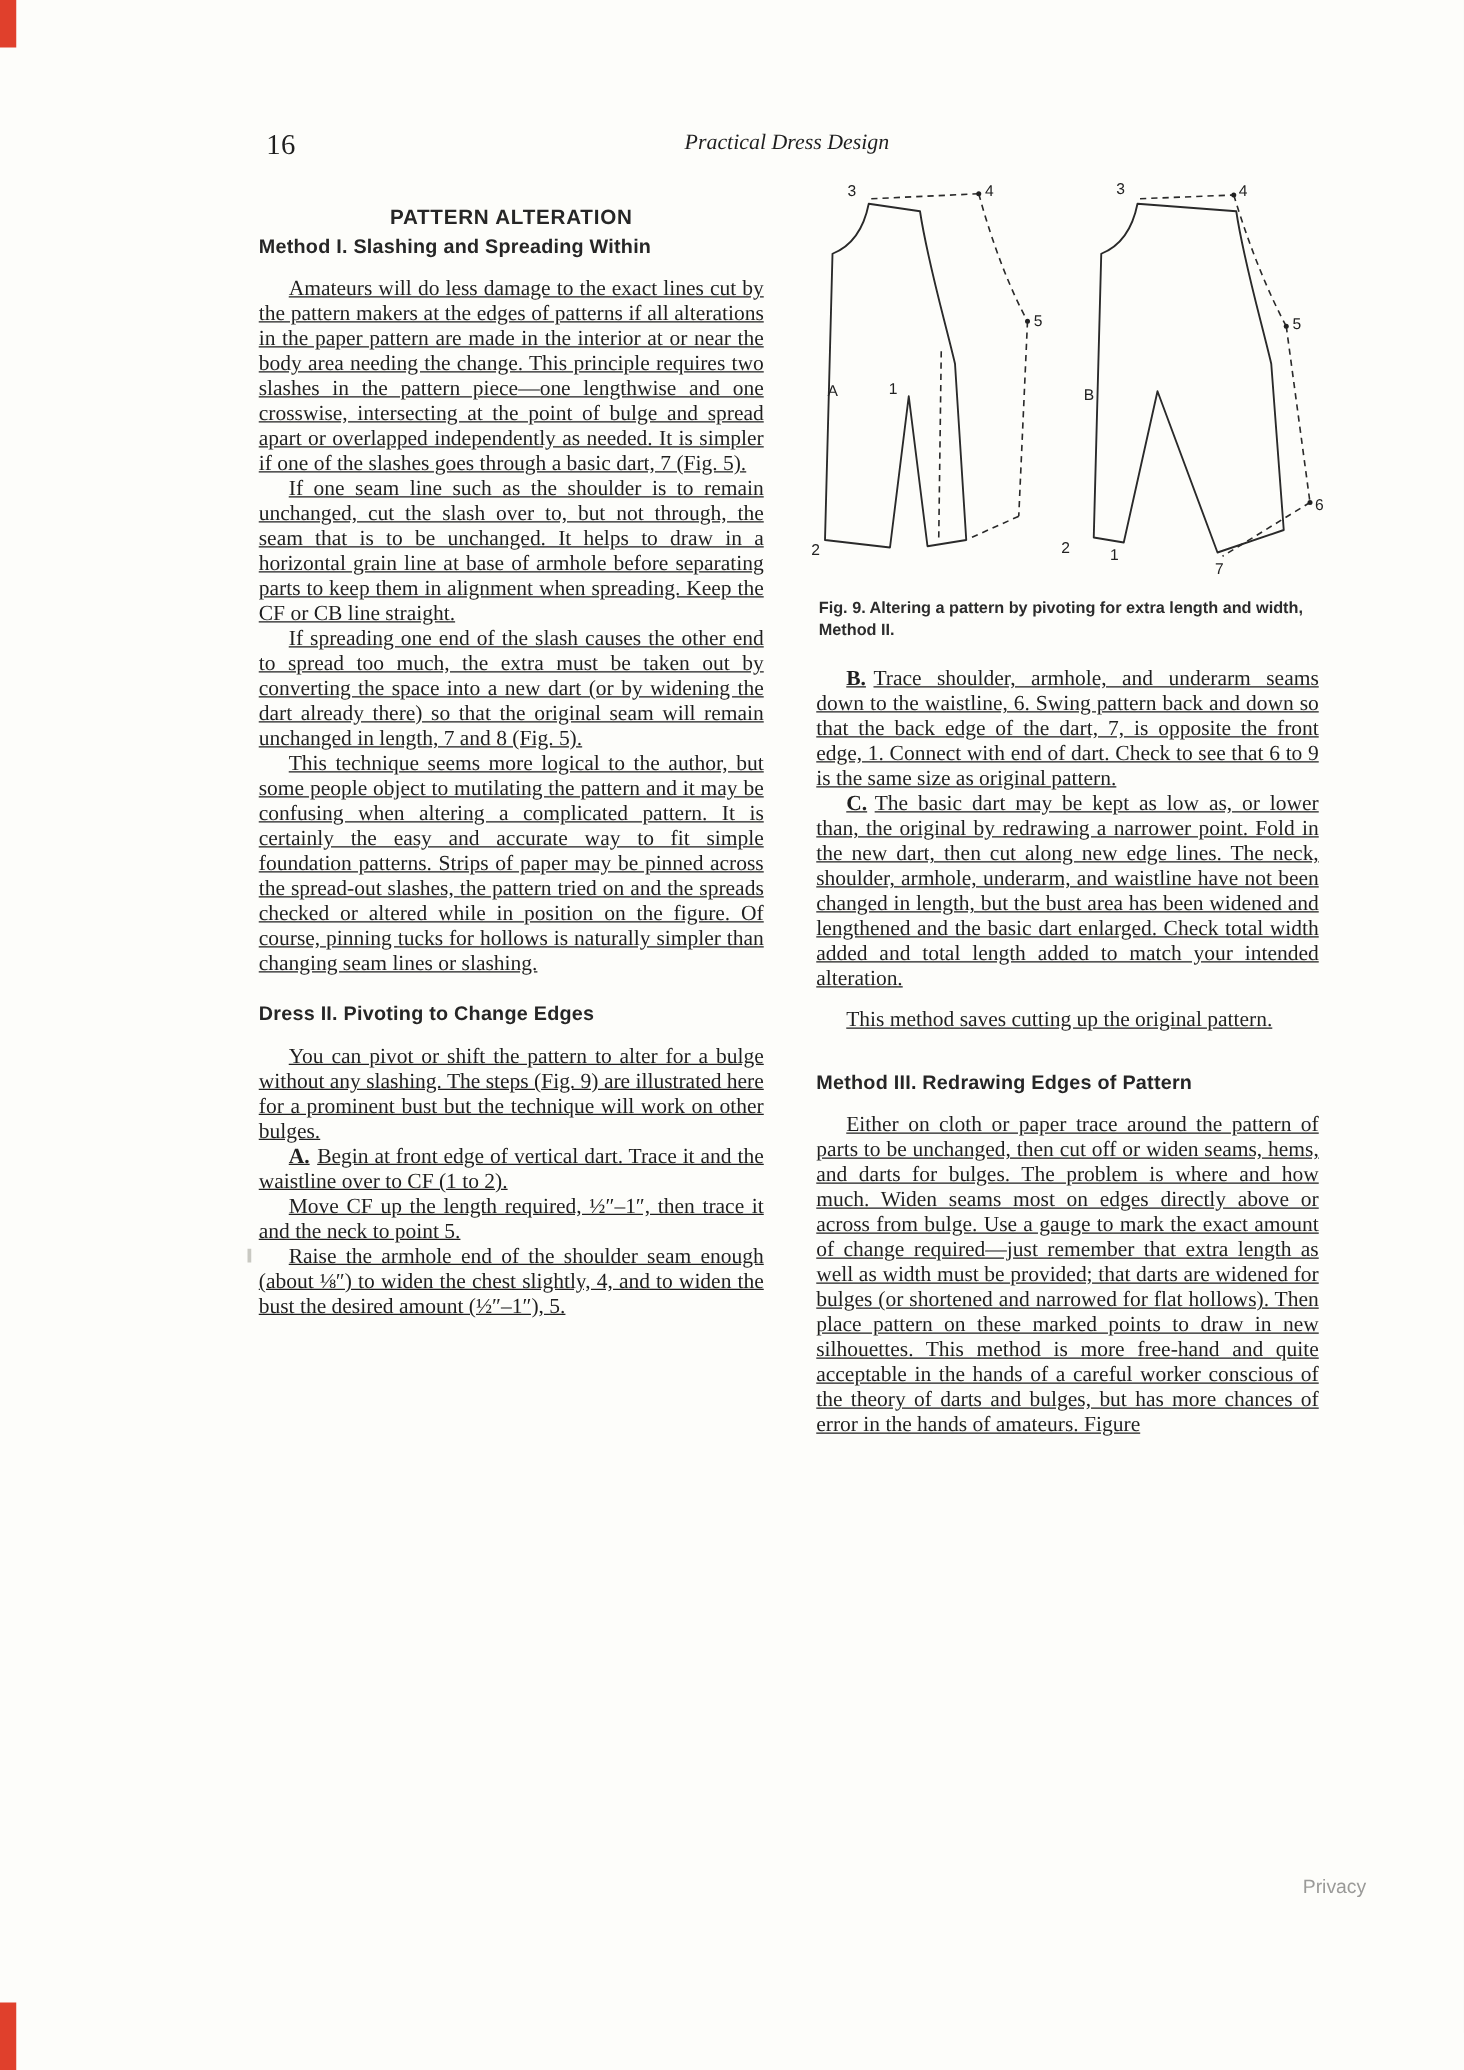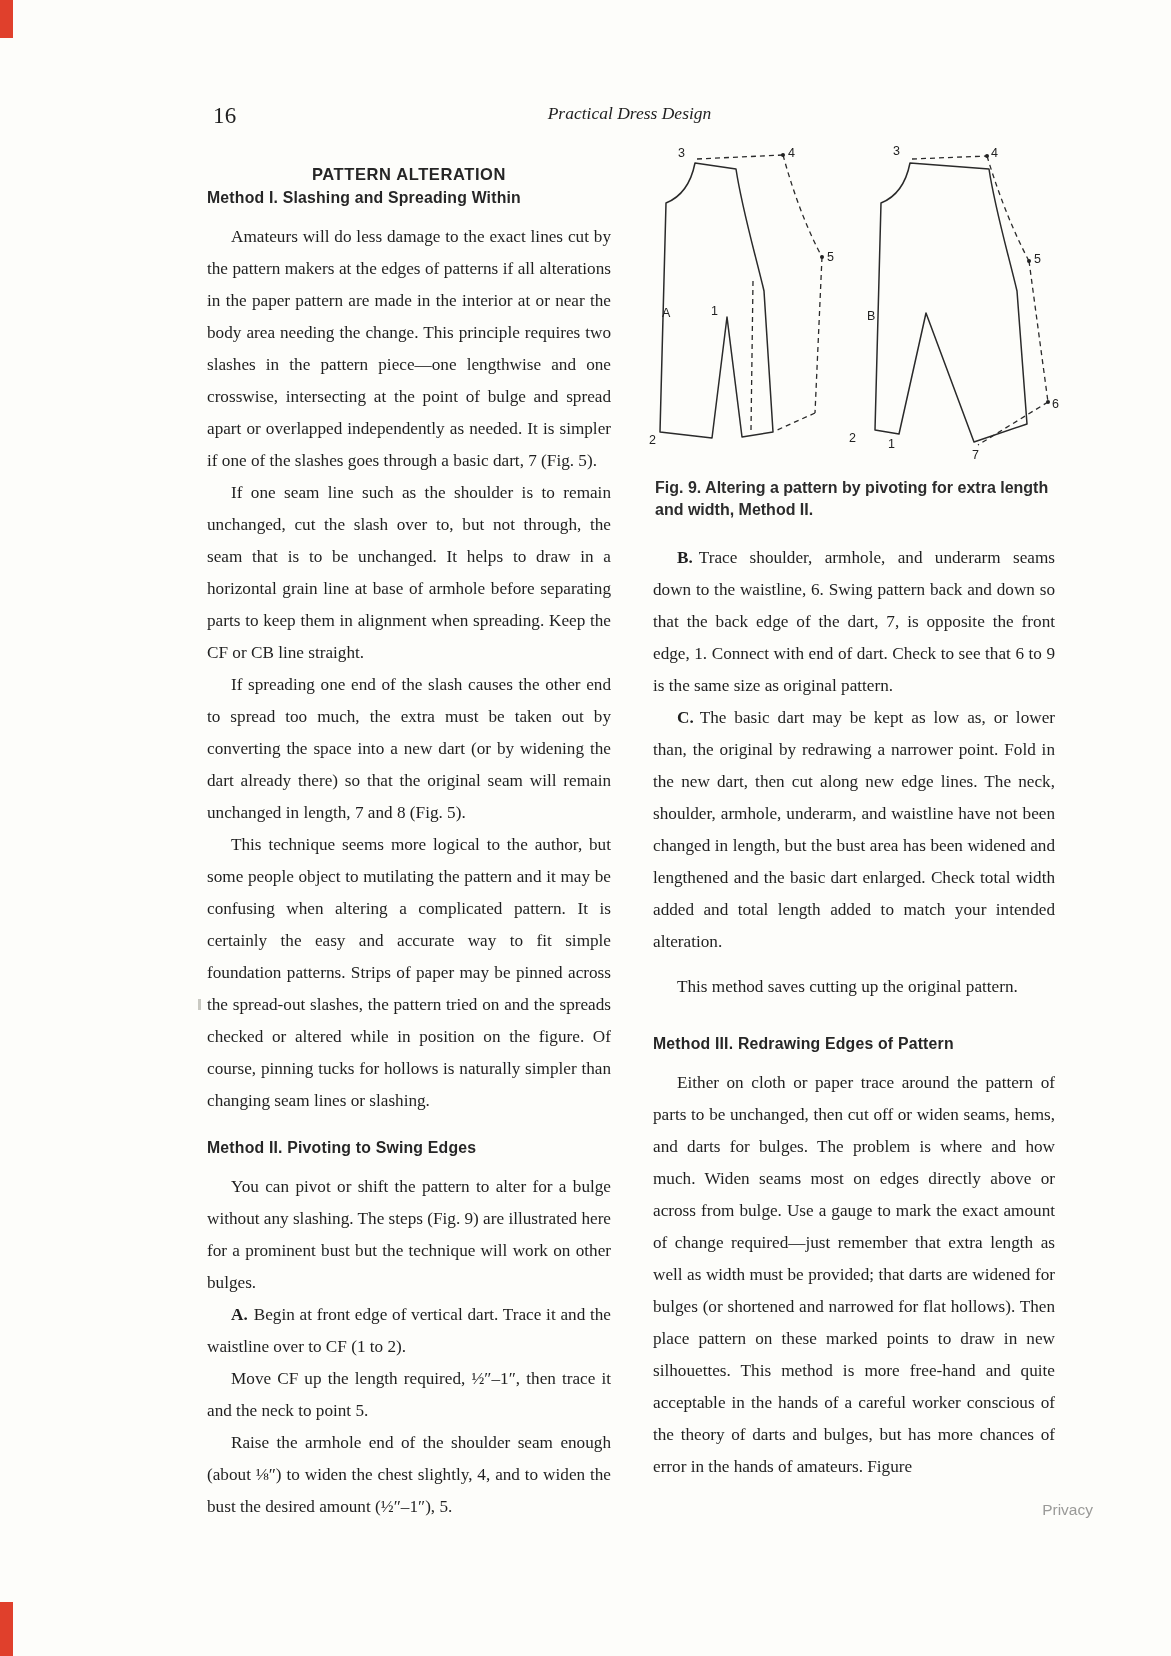--- a/index.html
+++ b/index.html
@@ -32,28 +32,28 @@
     font-weight:bold;font-size:16.5px;letter-spacing:.6px;
     margin:24px 0 5px 0;color:#262626;
   }
   .method-heading{
     font-family:"Liberation Sans", sans-serif;
     font-weight:bold;font-size:15.8px;letter-spacing:.2px;
     margin:22px 0 14px 0;color:#262626;
   }
   .para{
     margin:0;text-indent:24px;text-align:justify;
-    font-size:17.2px;line-height:32px;
+    font-size:17.2px;line-height:20px;text-decoration:underline;
   }
   .para.spaced{margin-top:13px;}
   .lead{font-weight:bold;padding-right:.35em;}
   .figure{margin:0 0 4px -6px;}
   .fig-caption{
     font-family:"Liberation Sans", sans-serif;
-    font-weight:bold;font-size:16px;line-height:1.4;
+    font-weight:bold;font-size:13px;line-height:1.4;
     margin:6px 0 20px 2px;color:#2c2c2c;text-align:left;text-indent:0;
   }
   .fig svg{display:block;}
   .fig text{font:12.5px "Liberation Sans", sans-serif;fill:#222;}
   .outline{fill:none;stroke:#2a2a2a;stroke-width:1.5;stroke-linejoin:round;}
   .dashed{fill:none;stroke:#2a2a2a;stroke-width:1.3;stroke-dasharray:5 4;stroke-linejoin:round;}
   .dot{fill:#222;stroke:none;}
   .privacy{
     position:absolute;top:1501px;right:78px;
     font-family:Liberation Sans, sans-serif;
@@ -79,21 +79,21 @@
 
     <div class="col-left">
       <div class="section-title">PATTERN ALTERATION</div>
 
       <div class="method-heading" style="margin-top:0;">Method I. Slashing and Spreading Within</div>
       <p class="para"><span>Amateurs will do less damage to the exact lines cut by the pattern makers at the edges of patterns if all alterations in the paper pattern are made in the interior at or near the body area needing the change. This principle requires two slashes in the pattern piece—one lengthwise and one crosswise, intersecting at the point of bulge and spread apart or overlapped independently as needed. It is simpler if one of the slashes goes through a basic dart, 7 (Fig. 5).</span></p>
       <p class="para"><span>If one seam line such as the shoulder is to remain unchanged, cut the slash over to, but not through, the seam that is to be unchanged. It helps to draw in a horizontal grain line at base of armhole before separating parts to keep them in alignment when spreading. Keep the CF or CB line straight.</span></p>
       <p class="para"><span>If spreading one end of the slash causes the other end to spread too much, the extra must be taken out by converting the space into a new dart (or by widening the dart already there) so that the original seam will remain unchanged in length, 7 and 8 (Fig. 5).</span></p>
       <p class="para"><span>This technique seems more logical to the author, but some people object to mutilating the pattern and it may be confusing when altering a complicated pattern. It is certainly the easy and accurate way to fit simple foundation patterns. Strips of paper may be pinned across the spread-out slashes, the pattern tried on and the spreads checked or altered while in position on the figure. Of course, pinning tucks for hollows is naturally simpler than changing seam lines or slashing.</span></p>
 
-      <div class="method-heading">Method II. Pivoting to Swing Edges</div>
+      <div class="method-heading">Dress II. Pivoting to Change Edges</div>
       <p class="para"><span>You can pivot or shift the pattern to alter for a bulge without any slashing. The steps (Fig. 9) are illustrated here for a prominent bust but the technique will work on other bulges.</span></p>
       <p class="para"><span class="lead">A.</span><span>Begin at front edge of vertical dart. Trace it and the waistline over to CF (1 to 2).</span></p>
       <p class="para"><span>Move CF up the length required, ½″–1″, then trace it and the neck to point 5.</span></p>
       <p class="para"><span>Raise the armhole end of the shoulder seam enough (about ⅛″) to widen the chest slightly, 4, and to widen the bust the desired amount (½″–1″), 5.</span></p>
     </div>
 
     <div class="col-right">
 
       <div class="figure fig">
         <svg width="420" height="330" viewBox="0 0 420 330">

